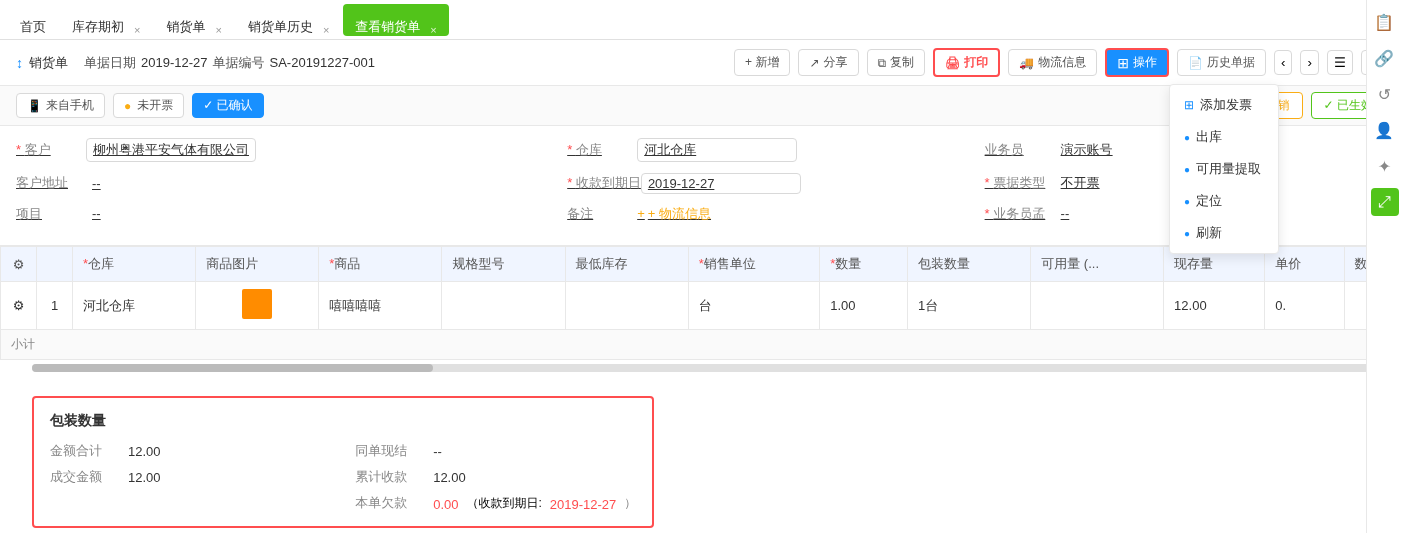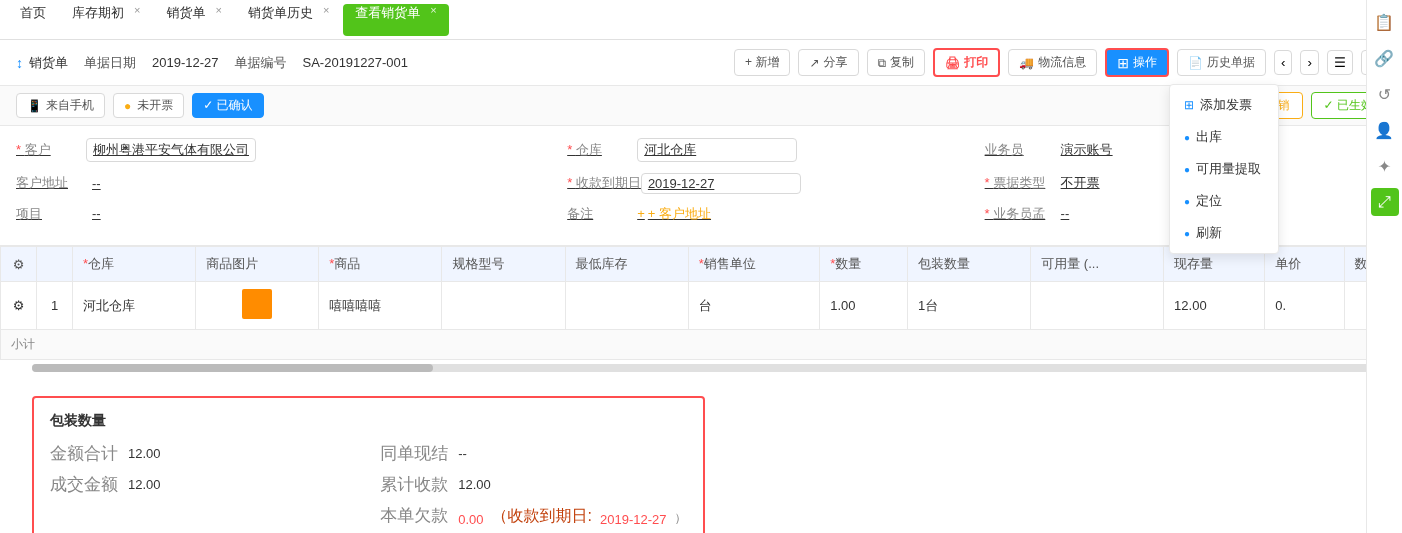--- a/index.html
+++ b/index.html
@@ -4,39 +4,39 @@
   <style>
     * { box-sizing: border-box; margin: 0; padding: 0; }
     body { font-family: 'Microsoft YaHei', Arial, sans-serif; font-size: 13px; background: #f0f2f5; color: #333; }
 
     
     .tab-bar {
       display: flex; align-items: center; background: #fff; border-bottom: 1px solid #e0e0e0;
       padding: 0 8px; height: 40px; gap: 2px;
     }
     .tab {
-      display: flex; align-items: flex-start; padding: 0 12px; height: 32px; border-radius: 4px 4px 0 0;
+      display: flex; align-items: flex-end; padding: 0 12px; height: 32px; border-radius: 4px 4px 0 0;
       cursor: pointer; font-size: 13px; gap: 6px; white-space: nowrap;
     }
     .tab.green { background: #52c41a; color: #fff; border-radius: 4px; }
     .tab-close { color: #999; font-size: 11px; cursor: pointer; margin-left: 4px; }
     .tab-spacer { flex: 1; }
     .close-btn { font-size: 18px; color: #999; cursor: pointer; margin-left: 8px; }
 
     
     .main-content { background: #fff; margin: 0; padding: 0; }
 
     
     .doc-header {
       display: flex; align-items: center; padding: 8px 16px; border-bottom: 1px solid #e8e8e8;
       gap: 16px;
     }
     .doc-title { display: flex; align-items: center; gap: 6px; font-weight: 500; color: #333; }
     .doc-title-icon { color: #1890ff; font-size: 14px; }
-    .doc-meta { display: flex; align-items: center; gap: 16px; font-size: 13px; color: #555; }
+    .doc-meta { display: flex; align-items: center; gap: 5px; font-size: 13px; color: #555; }
     .toolbar { margin-left: auto; display: flex; align-items: center; gap: 8px; }
     .btn-action {
       display: flex; align-items: center; gap: 4px; padding: 4px 10px; border: 1px solid #d9d9d9;
       border-radius: 4px; background: #fff; cursor: pointer; font-size: 12px; color: #555; white-space: nowrap;
     }
     .btn-action.print-btn { border: 2px solid #ff4d4f; color: #ff4d4f; font-weight: bold; }
     .btn-action.logistics { background: #fff; }
     .btn-action.operation { background: #1890ff; color: #fff; border-color: #1890ff; }
     .btn-action.history { background: #fff; }
     .btn-nav { padding: 4px 6px; border: 1px solid #d9d9d9; border-radius: 4px; background: #fff; cursor: pointer; }
@@ -80,21 +80,21 @@
     .scroll-thumb { width: 30%; height: 8px; background: #bbb; border-radius: 4px; }
 
     
     .payment-section {
       margin: 12px 16px; border: 2px solid #ff4d4f; border-radius: 4px; padding: 14px 16px;
       display: inline-block; min-width: 510px;
     }
     .payment-title { font-weight: bold; font-size: 14px; margin-bottom: 12px; }
     .payment-grid { display: grid; grid-template-columns: 1fr 1fr; gap: 8px 24px; }
     .payment-row { display: flex; align-items: center; gap: 8px; }
-    .payment-label { color: #888; min-width: 70px; font-size: 17px; }
+    .payment-label { color: #888; min-width: 70px; font-size: 13px; }
     .payment-value { color: #333; font-size: 13px; }
     .payment-value.red { color: #ff4d4f; }
     .payment-value.date { color: #ff4d4f; }
 
     
     .dropdown-menu {
       position: absolute; background: #fff; border: 1px solid #e8e8e8; border-radius: 4px;
       box-shadow: 0 4px 12px rgba(0,0,0,0.1); z-index: 100; min-width: 110px; padding: 4px 0;
     }
     .dropdown-item {
@@ -276,21 +276,21 @@
         </div>
         <div class="form-row">
           <div class="form-field" style="flex:2;">
             <span class="form-label">项目</span>
             <span class="form-value readonly">--</span>
           </div>
           <div class="form-field" style="flex:1.5;">
             <span class="form-label">备注</span>
             <span class="add-note">
               <span>+</span>
-              <span style="color:#faad14;">+ 客户地址</span>
+              <span style="color:#faad14;">+ 物流信息</span>
             </span>
           </div>
           <div class="form-field" style="flex:1.5;">
             <span class="form-label required">业务员孟</span>
             <span class="form-value readonly">--</span>
           </div>
         </div>
       </div>
 
       <div class="table-container">
@@ -360,21 +360,21 @@
               <span class="payment-label">成交金额</span>
               <span class="payment-value">12.00</span>
             </div>
             <div class="payment-row">
               <span class="payment-label">累计收款</span>
               <span class="payment-value">12.00</span>
             </div>
             <div style="grid-column:2;align-items:flex-end;" class="payment-row">
               <span class="payment-label">本单欠款</span>
               <span class="payment-value red">0.00</span>
-              <span class="payment-value" style="color:#c2410c;font-size:16px;">（收款到期日: </span>
+              <span class="payment-value" style="color:#000000;font-size:12px;">（收款到期日: </span>
               <span class="payment-value date">2019-12-27</span>
               <span class="payment-value" style="color:#888;font-size:12px;">）</span>
             </div>
           </div>
         </div>
       </div>
 
     </div>
   </div>
 

